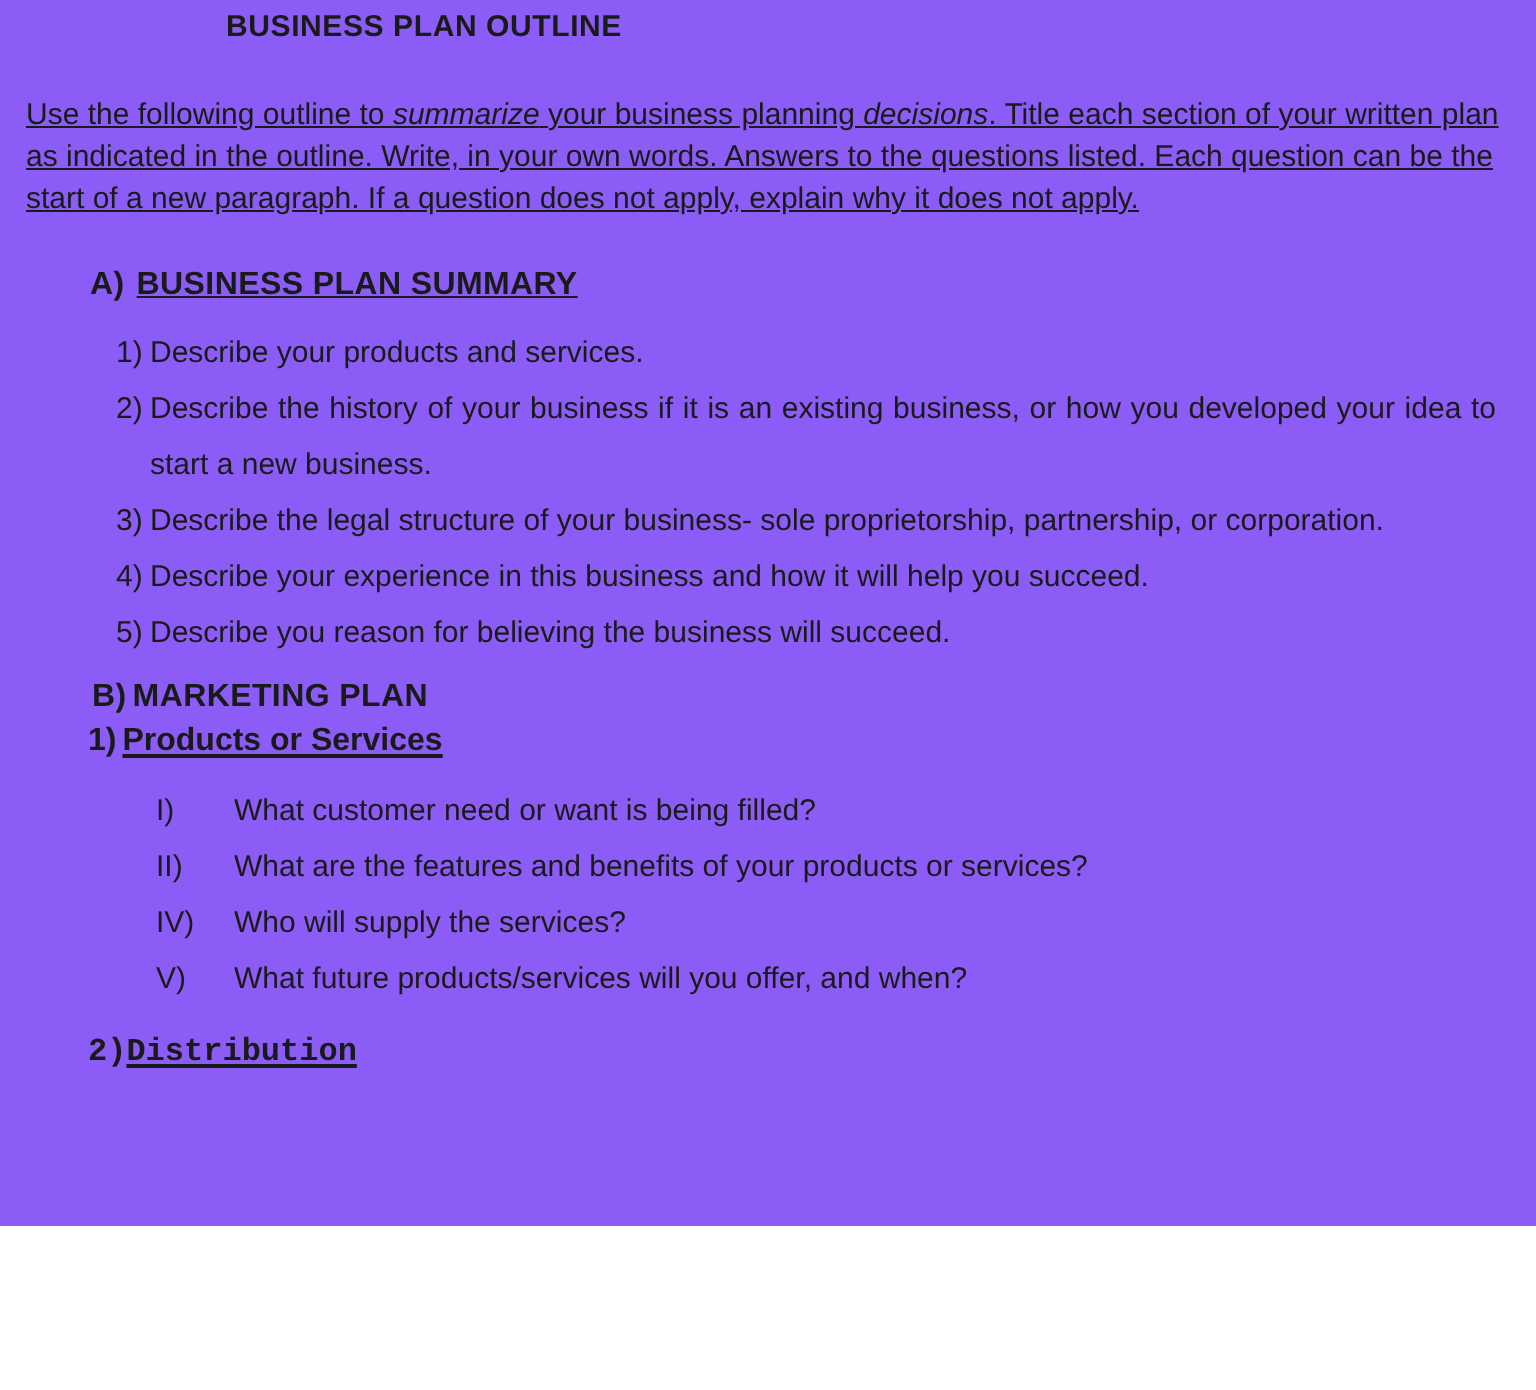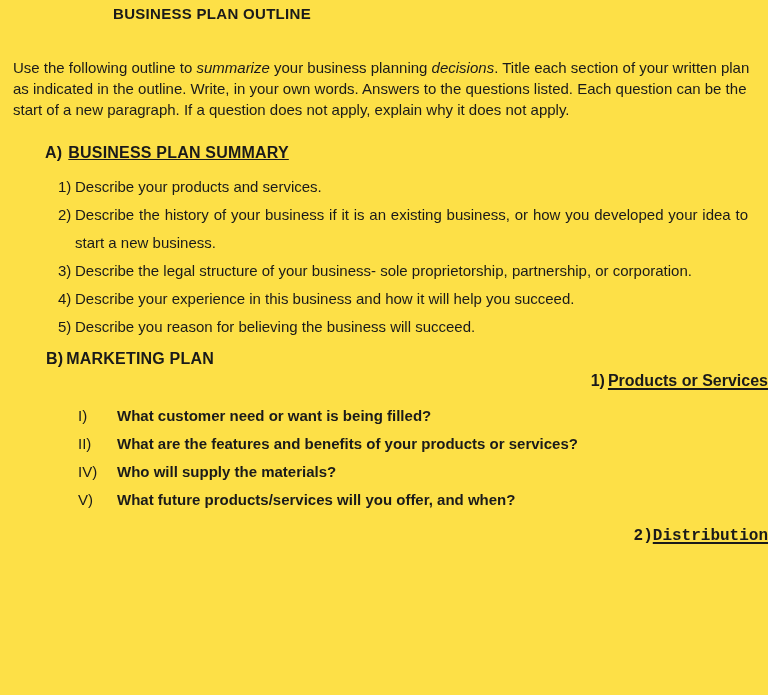--- a/index.html
+++ b/index.html
@@ -4,38 +4,38 @@
 <style>
   html, body { margin: 0; padding: 0; background: #ffffff; }
   body {
     width: 768px; height: 695px;
     font-family: "Liberation Sans", sans-serif;
     color: #1a1a1a;
     overflow: hidden;
   }
   .doc {
     position: relative;
-    width: 768px; height: 695px;
+    width: 768px; height: 613px;
     box-sizing: border-box;
-    background: #fde047;
+    background: #8b5cf6;
   }
   .doc-title {
     padding-top: 4px;
     margin-left: 113px;
     font-size: 15px;
     font-weight: 700;
     letter-spacing: 0.3px;
     line-height: 19px;
   }
   .para {
     margin: 0 13px 0 13px;
     font-size: 15px;
     line-height: 21px;
   }
-  .para-intro { margin-top: 34px; }
+  .para-intro { margin-top: 24px; text-decoration: underline; }
   .para-tip   { margin-top: 12px; }
   .italic { font-style: italic; }
 
   .section-heading {
     font-size: 16px;
     font-weight: 700;
     line-height: 22px;
     letter-spacing: 0.2px;
   }
   .heading-a { margin: 22px 0 0 45px; text-decoration: underline; }
@@ -53,41 +53,40 @@
     line-height: 28px;
   }
   .num-marker { flex: 0 0 17px; }
   .num-text   { flex: 1; text-align: justify; }
 
   .sub-heading {
     margin-left: 44px;
     font-size: 16px;
     font-weight: 700;
     line-height: 22px;
-    text-align: right;
   }
   .sub-marker { display: inline-block; margin-right: 3px; }
   .sub-2 .sub-marker { margin-right: 0; }
   .underlined {
     text-decoration: underline;
     text-decoration-thickness: 2px;
     text-underline-offset: 2px;
   }
 
   .roman-list {
     margin: 10px 0 0 78px;
     width: 660px;
   }
   .roman-item {
     display: flex;
     font-size: 15px;
     line-height: 28px;
   }
   .roman-marker { flex: 0 0 39px; }
-  .roman-text   { flex: 1; font-weight: bold; }
+  .roman-text   { flex: 1; }
 
   .sub-2 { margin-top: 11px; font-family: Liberation Mono, monospace; }
 </style>
 </head>
 <body>
 
 <div class="doc">
 
   <div class="doc-title">BUSINESS PLAN OUTLINE</div>
 
@@ -133,21 +132,21 @@
     <div class="roman-item">
       <span class="roman-marker">I)</span>
       <span class="roman-text">What customer need or want is being filled?</span>
     </div>
     <div class="roman-item">
       <span class="roman-marker">II)</span>
       <span class="roman-text">What are the features and benefits of your products or services?</span>
     </div>
     <div class="roman-item">
       <span class="roman-marker">IV)</span>
-      <span class="roman-text">Who will supply the materials?</span>
+      <span class="roman-text">Who will supply the services?</span>
     </div>
     <div class="roman-item">
       <span class="roman-marker">V)</span>
       <span class="roman-text">What future products/services will you offer, and when?</span>
     </div>
   </div>
 
   <div class="sub-heading sub-2">
     <span class="sub-marker">2)</span><span class="underlined">Distribution</span>
   </div>

